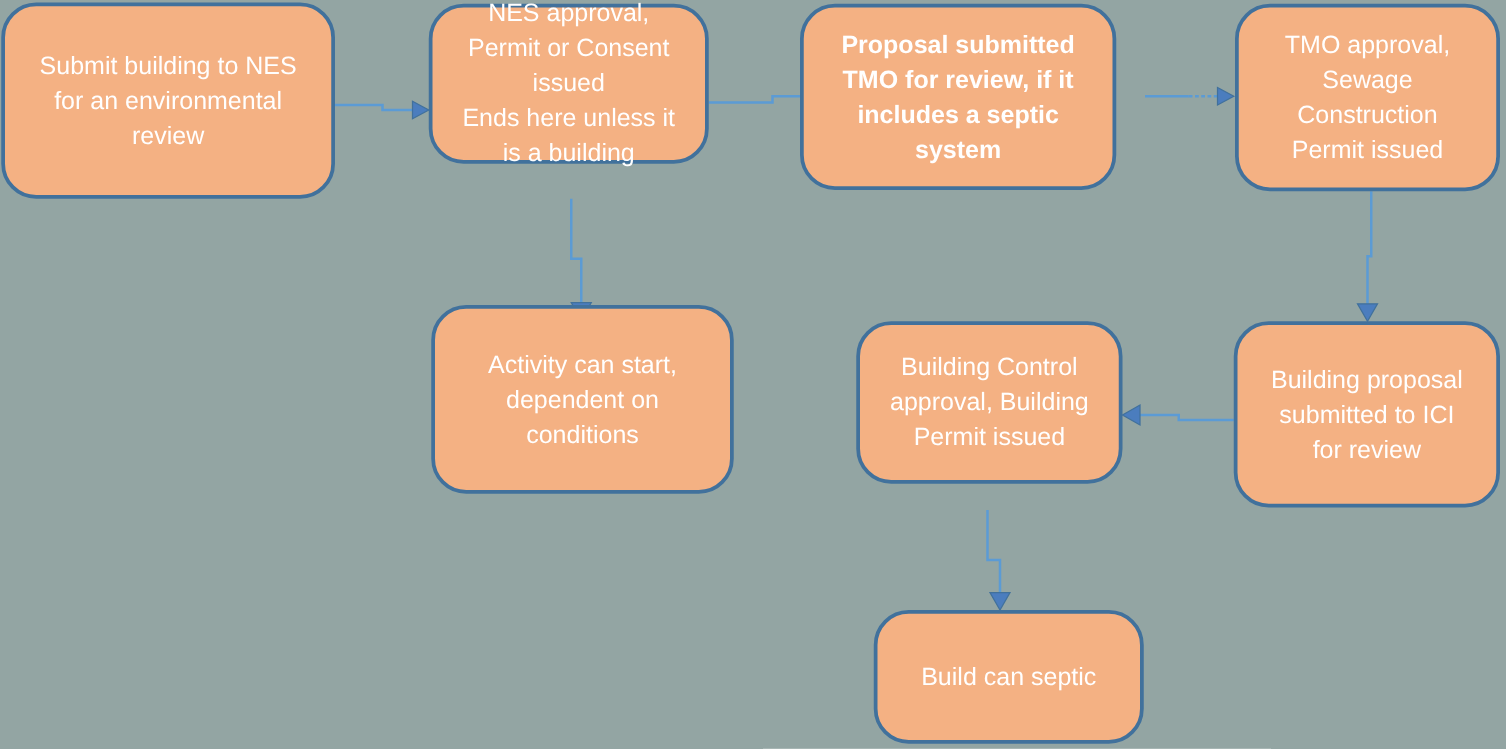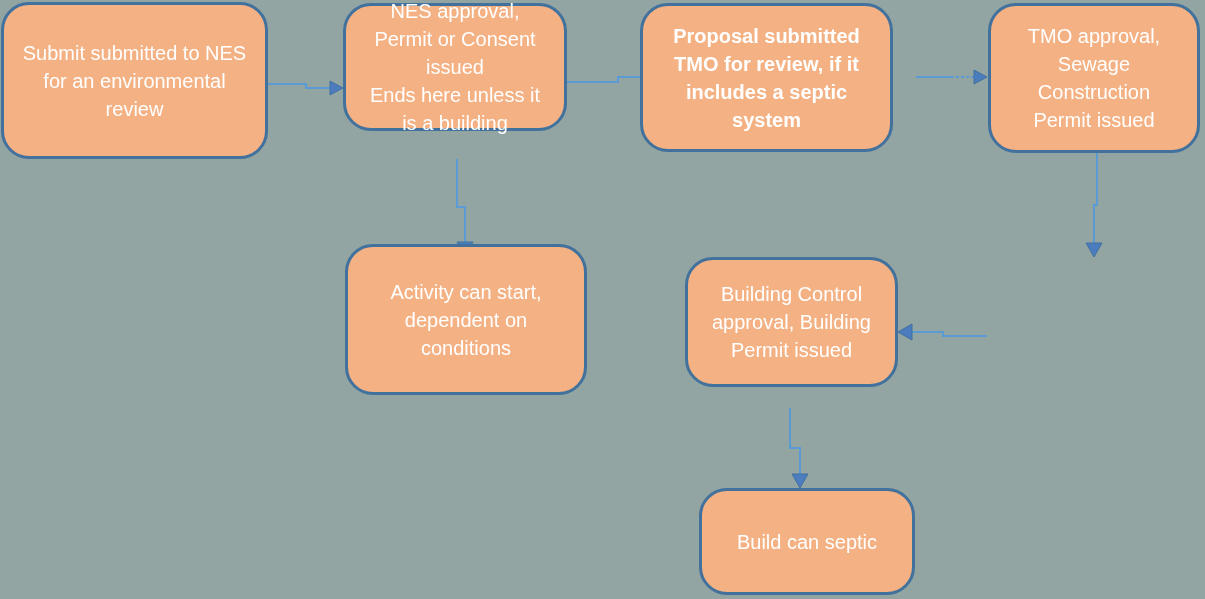--- a/index.html
+++ b/index.html
@@ -94,21 +94,21 @@
       <polygon class="arrowhead" points="912,324 912,340 898,332"></polygon>
     </g>
 
     <g>
       <polyline class="connector-line" points="790,408 790,448 800,448 800,474"></polyline>
       <polygon class="arrowhead" points="792,474 808,474 800,488"></polygon>
     </g>
   </svg>
 
   <div class="node n1">
-    <span class="label">Submit submitted to NES
+    <span class="label">Submit building to NES
 for an environmental
 review</span>
   </div>
   <div class="node n2">
     <span class="label">NES approval,
 Permit or Consent
 issued
 Ends here unless it
 is a building</span>
   </div>
@@ -127,17 +127,22 @@
   <div class="node n5">
     <span class="label">Activity can start,
 dependent on
 conditions</span>
   </div>
   <div class="node n6">
     <span class="label">Building Control
 approval, Building
 Permit issued</span>
   </div>
+  <div class="node n7">
+    <span class="label">Building proposal
+submitted to ICI
+for review</span>
+  </div>
   <div class="node n8">
     <span class="label">Build can septic</span>
   </div>
 
 </div>
 
 </body></html>

